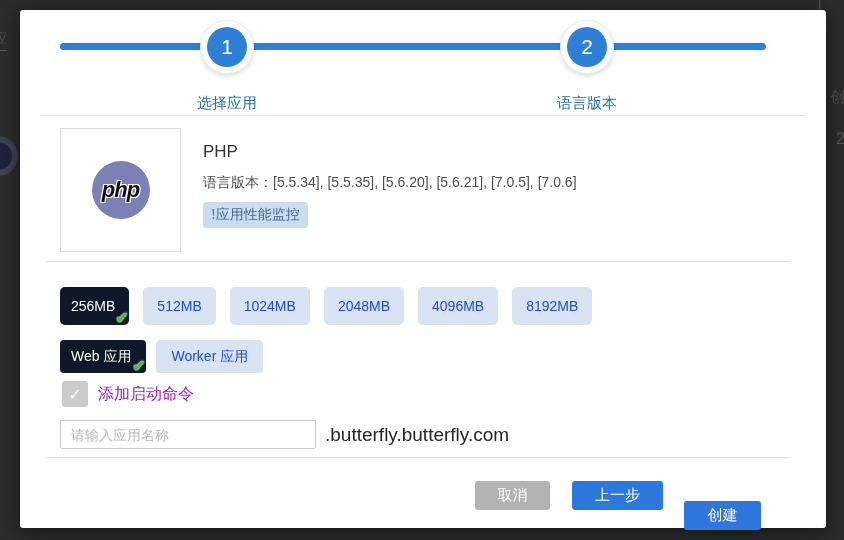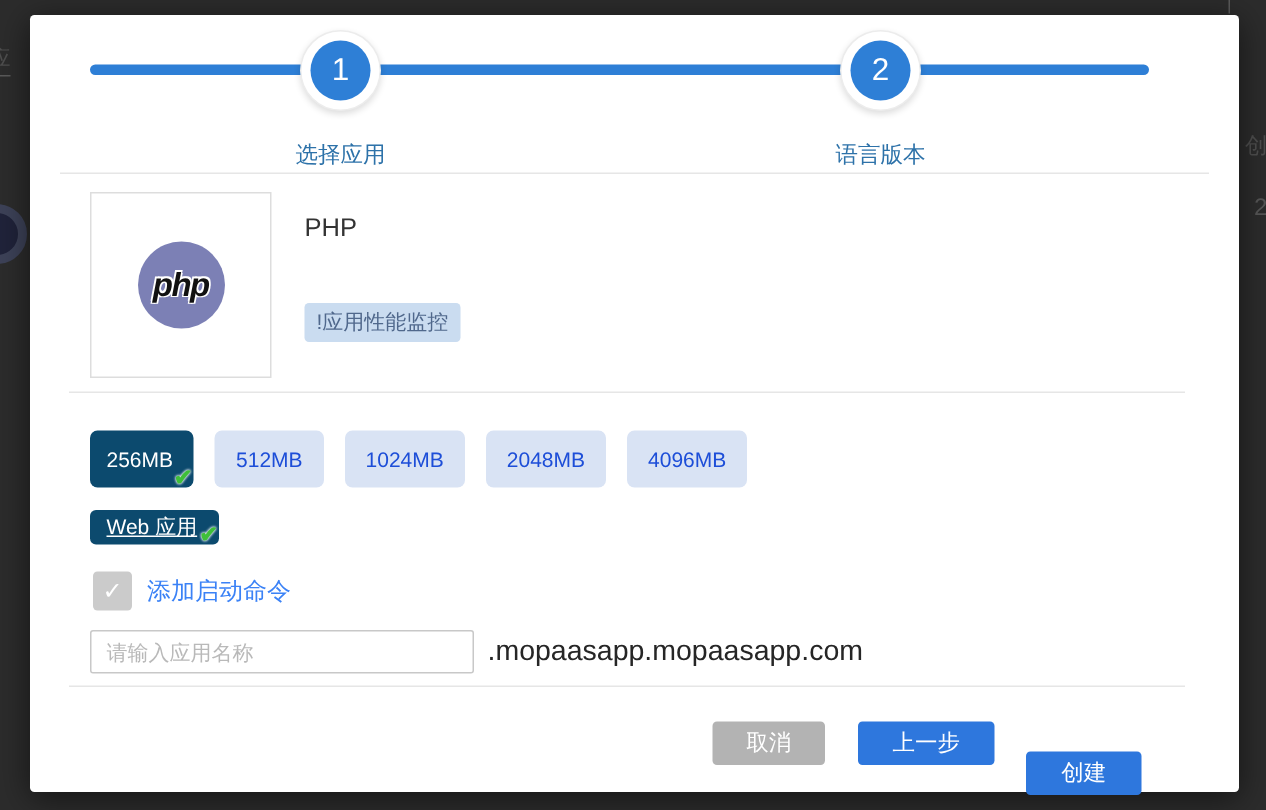--- a/index.html
+++ b/index.html
@@ -48,40 +48,40 @@
               background:#fff; border:1px solid #ddd;
               display:flex; align-items:center; justify-content:center; }
   .php-logo { width:58px; height:58px; border-radius:50%; background:#7c80b5;
               display:flex; align-items:center; justify-content:center; }
   .php-logo span { font-style:italic; font-weight:bold; font-size:22px; color:#111;
                    letter-spacing:-1px;
                    text-shadow:-1px -1px 0 #fff, 1px -1px 0 #fff, -1px 1px 0 #fff, 1px 1px 0 #fff; }
   .app-title { position:absolute; left:183px; top:132px; font-size:17px; color:#333; }
   .app-versions { position:absolute; left:183px; top:164px; font-size:14px; color:#4f4f4f; }
   .app-tag { position:absolute; left:183px; top:192px; background:#cadcf0; color:#50688c;
-             font-size:14px; padding:4px 8px; border-radius:3px; }
+             font-size:14px; padding:4px 8px; border-radius:3px;font-family:Liberation Serif, serif; }
 
   
   .opt-row { position:absolute; left:40px; display:flex; }
   .mem-row { top:277px; gap:14px; }
   .type-row { top:330px; gap:10px; }
   .opt-btn { position:relative; background:#d9e3f4; color:#1d4ed8; font-size:14px;
              border:none; border-radius:5px; height:38px; padding:0 14px;
              display:flex; align-items:center; justify-content:center; cursor:pointer; }
-  .type-row .opt-btn { height:23px; padding:0 15px; border-radius:4px;text-decoration:underline; }
-  .opt-btn.selected { background:#0c4a6e; color:#fff;padding-left:11px; }
+  .type-row .opt-btn { height:33px; padding:0 15px; border-radius:4px; }
+  .opt-btn.selected { background:#0f172a; color:#fff;padding-left:11px; }
   .opt-check { position:absolute; right:1px; bottom:-2px; color:#3fbf3a; font-size:15px;
                font-weight:bold; text-shadow:0 0 2px #fff, 0 0 2px #fff; }
 
   
   .cmd-row { position:absolute; left:42px; top:371px; display:flex; align-items:center; }
   .cmd-box { width:26px; height:26px; background:#cbcbcb; border-radius:3px;
              display:flex; align-items:center; justify-content:center;
              color:#fff; font-size:16px; font-weight:bold; }
-  .cmd-label { margin-left:10px; color:#3b82f6; font-size:16px; }
+  .cmd-label { margin-left:10px; color:#a21caf; font-size:16px; }
 
   
   .name-row { position:absolute; left:40px; top:410px; display:flex; align-items:center; }
   .name-input { width:256px; height:29px; border:1px solid #c8c8c8; border-radius:2px;
                 padding:0 10px; font-size:14px; color:#a16207; outline:none;
                 font-family:inherit; }
   .name-input::placeholder { color:#b9b9b9; }
   .domain-suffix { margin-left:9px; font-size:19px; color:#262626; }
 
   
@@ -112,59 +112,66 @@
   <div class="step-label step-label-1">选择应用</div>
   <div class="step-label step-label-2">语言版本</div>
   <div class="divider div-1"></div>
 
   <div class="app-card">
     <div class="php-logo">
       <span>php</span>
     </div>
   </div>
   <div class="app-title">PHP</div>
+  <div class="app-versions">语言版本：[5.5.34], [5.5.35], [5.6.20], [5.6.21], [7.0.5], [7.0.6]</div>
   <div class="app-tag">!应用性能监控</div>
   <div class="divider div-2"></div>
 
   <div class="opt-row mem-row">
     <button class="opt-btn selected">
       <span>256MB</span>
       <span class="opt-check">✔</span>
     </button>
     <button class="opt-btn">
       <span>512MB</span>
     </button>
     <button class="opt-btn">
       <span>1024MB</span>
     </button>
     <button class="opt-btn">
       <span>2048MB</span>
     </button>
     <button class="opt-btn">
       <span>4096MB</span>
     </button>
+    <button class="opt-btn">
+      <span>8192MB</span>
+    </button>
   </div>
 
   <div class="opt-row type-row">
     <button class="opt-btn selected">
       <span>Web 应用</span>
       <span class="opt-check">✔</span>
+    </button>
+    <button class="opt-btn">
+      <span>Worker 应用</span>
     </button>
   </div>
 
   <div class="cmd-row">
     <div class="cmd-box">
       <span>✓</span>
     </div>
     <span class="cmd-label">添加启动命令</span>
   </div>
 
   <div class="name-row">
     <input class="name-input" type="text" placeholder="请输入应用名称" style="">
-    <span class="domain-suffix">.mopaasapp.mopaasapp.com</span>
+    <span class="domain-suffix">.butterfly.butterfly.com</span>
   </div>
   <div class="divider div-3"></div>
 
   <button class="footer-btn btn-prev">上一步</button>
   <button class="footer-btn btn-cancel">取消</button>
   <button class="footer-btn btn-create">创建</button>
 
 </div>
 
 </body></html>

